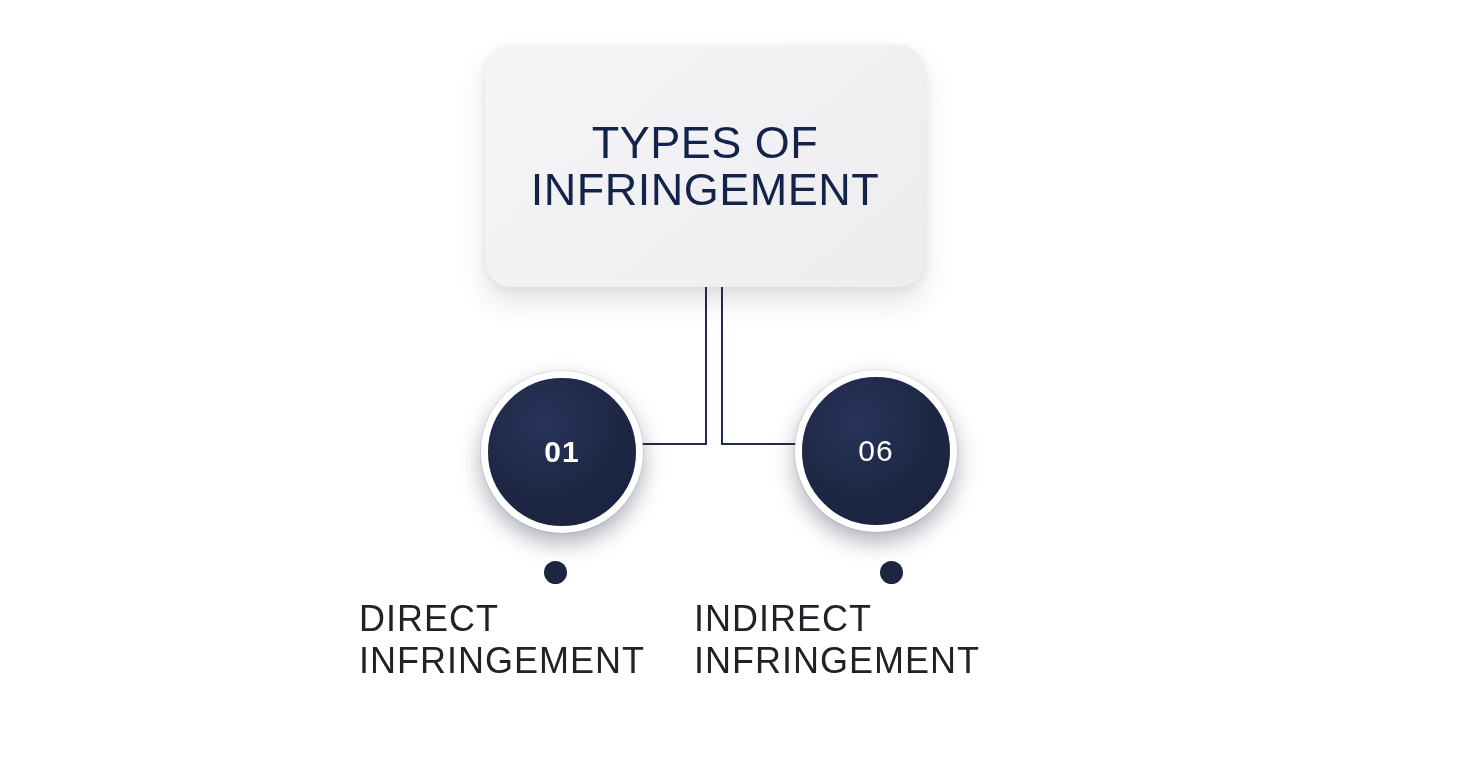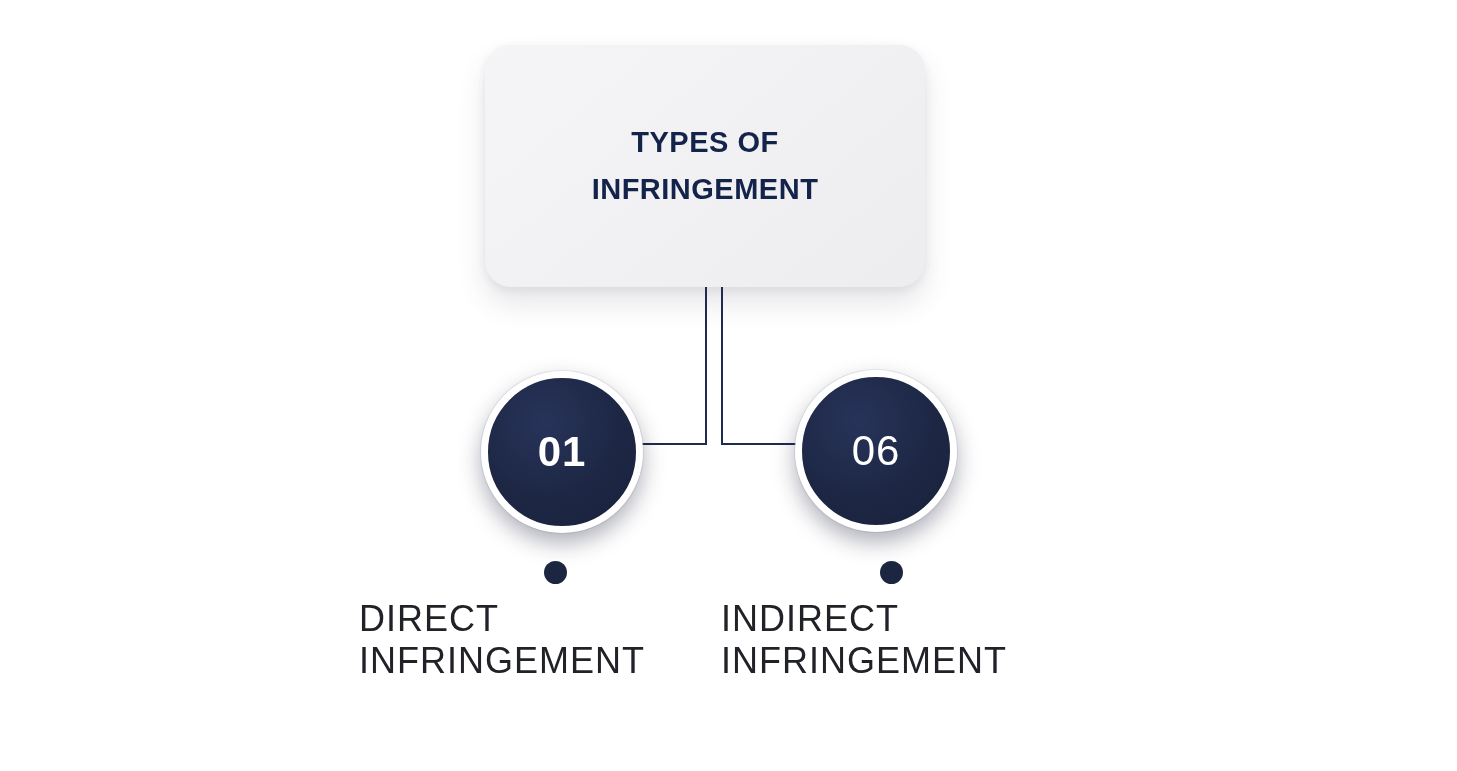--- a/index.html
+++ b/index.html
@@ -34,22 +34,22 @@
     border-radius: 26px;
     background: linear-gradient(140deg, #f5f5f7 0%, #ededf0 100%);
     background-color: var(--card_bg);
     box-shadow: 0 16px 28px rgba(70,70,95,0.14), 0 3px 8px rgba(70,70,95,0.08);
     display: flex;
     align-items: center;
     justify-content: center;
     text-align: center;
   }
   .title-card h1 {
-    font-size: 29px;
-    font-weight: 700;
+    font-size: 45px;
+    font-weight: 400;
     line-height: 47px;
     letter-spacing: 0.5px;
     color: var(--title_text);
   }
   .title-card h1 span { display: block; }
 
   
   .line {
     position: absolute;
     background: var(--connector);
@@ -70,21 +70,21 @@
     background-color: var(--circle_fill);
     box-shadow: 0 10px 22px rgba(25,30,55,0.35), 0 0 0 1px rgba(180,182,195,0.25);
     display: flex;
     align-items: center;
     justify-content: center;
   }
   .node-circle.n1 { left: 481px; top: 371px; }
   .node-circle.n2 { left: 795px; top: 370px; }
   .node-number {
     color: var(--circle_number);
-    font-size: 42px;
+    font-size: 30px;
     letter-spacing: 1px;
   }
   .node-number.bold  { font-weight: 700; }
   .node-number.light { font-weight: 400; }
 
   
   .node-dot {
     position: absolute;
     width: 23px;
     height: 23px;
@@ -100,21 +100,21 @@
     width: 400px;
     top: 598px;
     text-align: left;
     font-size: 36px;
     line-height: 42px;
     font-weight: 400;
     letter-spacing: 1px;
     color: var(--label_text);
   }
   .node-label.l1 { left: 359px; }
-  .node-label.l2 { left: 721px; }
+  .node-label.l2 { left: 694px; }
   .node-label span { display: block; }
 </style>
 </head>
 <body>
 
 <div class="canvas">
 
   <section class="title-card">
     <h1>
       <span>TYPES OF</span>

